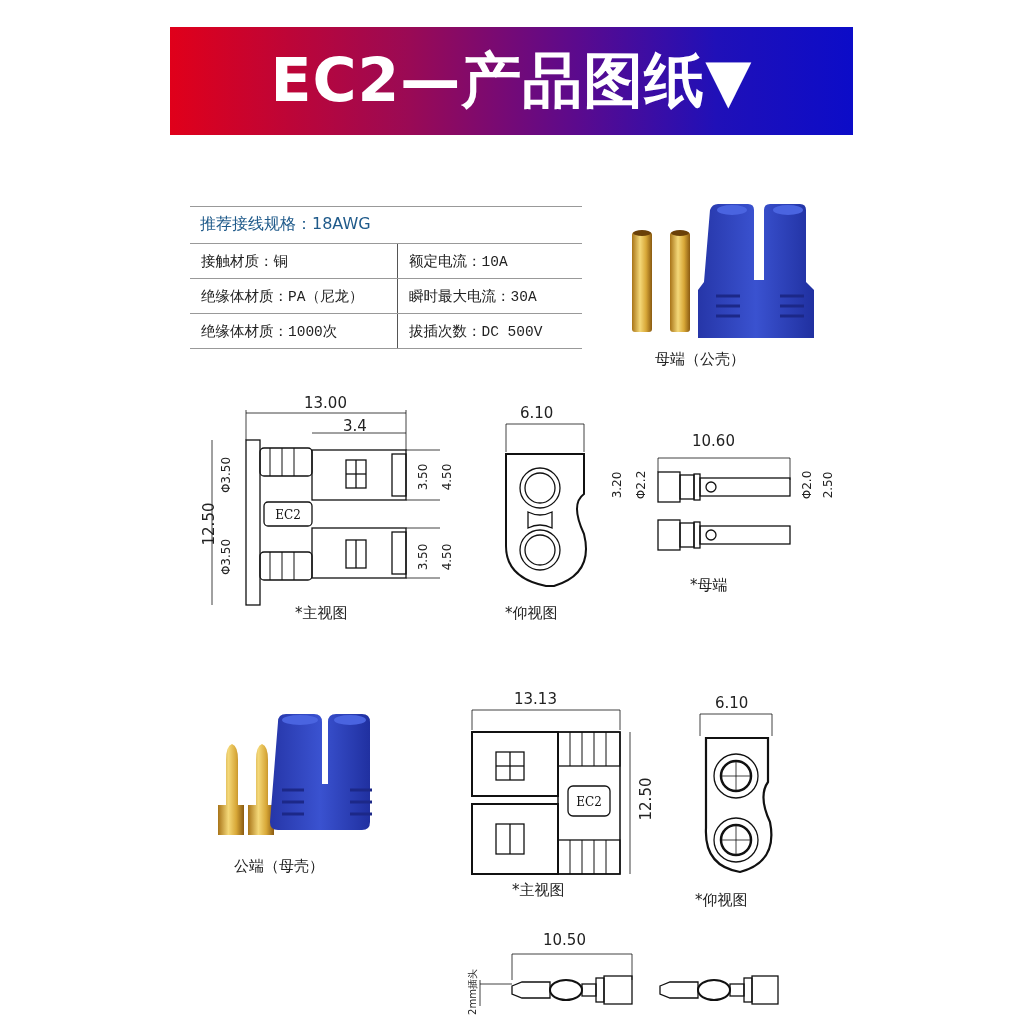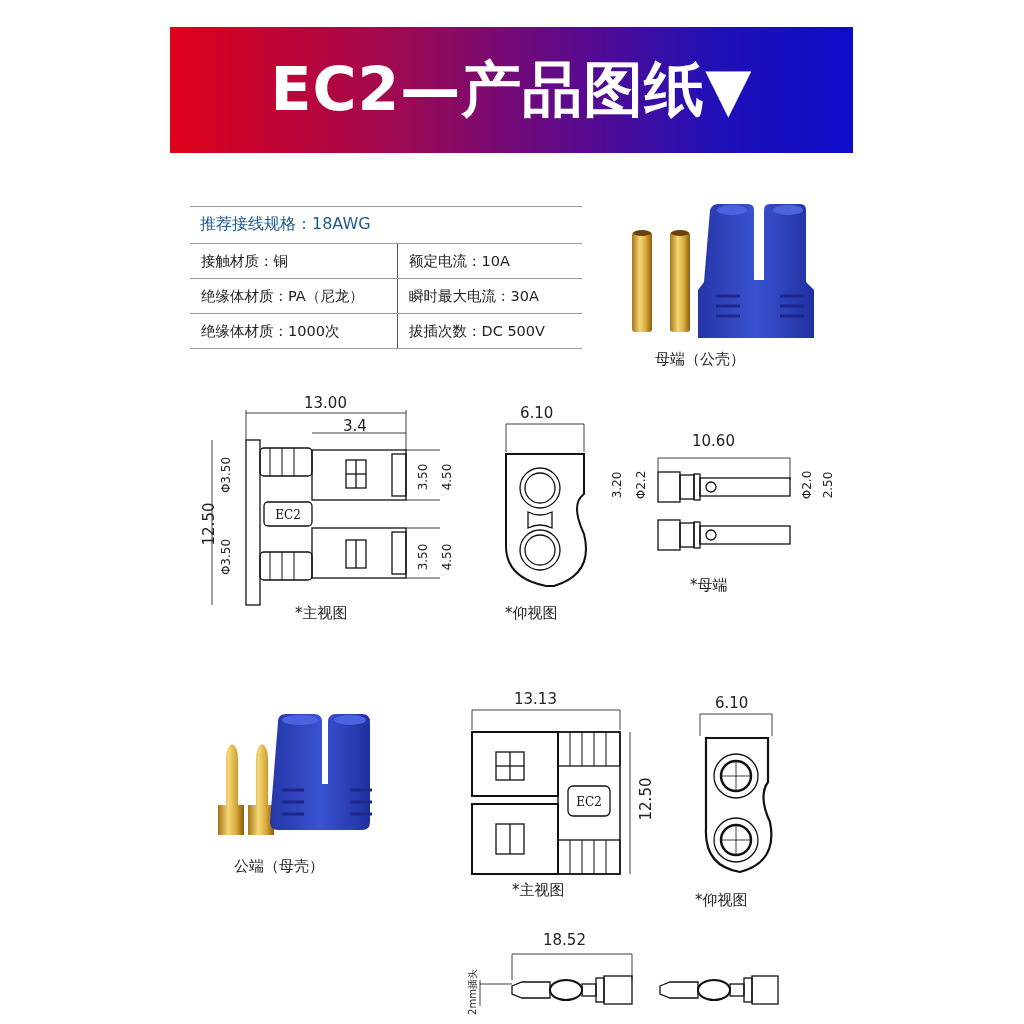--- a/index.html
+++ b/index.html
@@ -1,25 +1,25 @@
 <!DOCTYPE html>
 <html><head>
 <meta charset="utf-8">
 <style>
   html, body { margin:0; padding:0; }
   body { width:1024px; height:1024px; background:#fff; position:relative; overflow:hidden;
          font-family:"DejaVu Sans","Liberation Sans",sans-serif; color:#222; }
   .abs { position:absolute; }
-  .banner { left:170px; top:27px; width:683px; height:126px;
+  .banner { left:170px; top:27px; width:683px; height:108px;
             background:linear-gradient(90deg,#e0001a 0%,#9a0a55 35%,#5a0a8e 60%,#2010b8 80%,#0c0cc8 100%); }
   .banner-title { position:absolute; left:0; right:0; top:0; bottom:0; display:flex; align-items:center; justify-content:center;
             color:#fff; font-size:60px; font-weight:bold; letter-spacing:1px; }
   .spec { left:190px; top:206px; width:392px; }
   .spec-head { color:#1f5a8a; font-size:16px; border-top:1.5px solid #999; border-bottom:1.5px solid #999; padding:7px 8px 8px 10px; }
-  .spec-row { display:flex; border-bottom:1.5px solid #999; height:34px; align-items:center; font-size:14.5px; color:#222; }
+  .spec-row { display:flex; border-bottom:1.5px solid #999; height:34px; align-items:center; font-size:14.5px; color:#222;font-family:Liberation Mono, monospace; }
   .spec-cell { padding-left:11px; flex:1; height:100%; display:flex; align-items:center; }
   .spec-cell.left { flex:0 0 196px; border-right:1.5px solid #555; }
   .caption { font-size:15px; color:#222; }
   .dim { font-size:15px; color:#222; }
   svg { position:absolute; overflow:visible; }
 </style>
 </head>
 <body>
 
 <div class="abs banner">
@@ -215,21 +215,21 @@
     <circle cx="38" cy="64" r="15" stroke-width="2.5"></circle>
   <line x1="23" y1="64" x2="53" y2="64" stroke-width="0.8"></line>
     <line x1="38" y1="49" x2="38" y2="79" stroke-width="0.8"></line>
   <circle cx="38" cy="128" r="22"></circle>
     <circle cx="38" cy="128" r="15" stroke-width="2.5"></circle>
   <line x1="23" y1="128" x2="53" y2="128" stroke-width="0.8"></line>
     <line x1="38" y1="113" x2="38" y2="143" stroke-width="0.8"></line>
 </svg>
 <div class="abs caption" style="left:695px;top:891px">*仰视图</div>
 
-<div class="abs dim" style="left:543px;top:931px">18.52</div>
+<div class="abs dim" style="left:543px;top:931px">10.50</div>
 <div class="abs" style="left:450px;top:985px;transform:rotate(-90deg);font-size:10px;color:#222">2mm插头</div>
 <svg style="left:470px;top:950px;width:320px;height:60px" viewBox="0 0 320 60" fill="none" stroke="#111" stroke-width="1.3">
   <line x1="42" y1="4" x2="162" y2="4" stroke-width="0.8"></line>
   <line x1="42" y1="4" x2="42" y2="30" stroke-width="0.8"></line>
     <line x1="162" y1="4" x2="162" y2="30" stroke-width="0.8"></line>
   <line x1="10" y1="34" x2="42" y2="34" stroke-width="0.8"></line>
     <line x1="10" y1="30" x2="10" y2="56" stroke-width="0.8"></line>
   <path d="M42 36 l10 -4 h28 v16 h-28 l-10 -4 z"></path>
   <ellipse cx="96" cy="40" rx="16" ry="10" stroke-width="2"></ellipse>
   <rect x="112" y="34" width="14" height="12"></rect>

